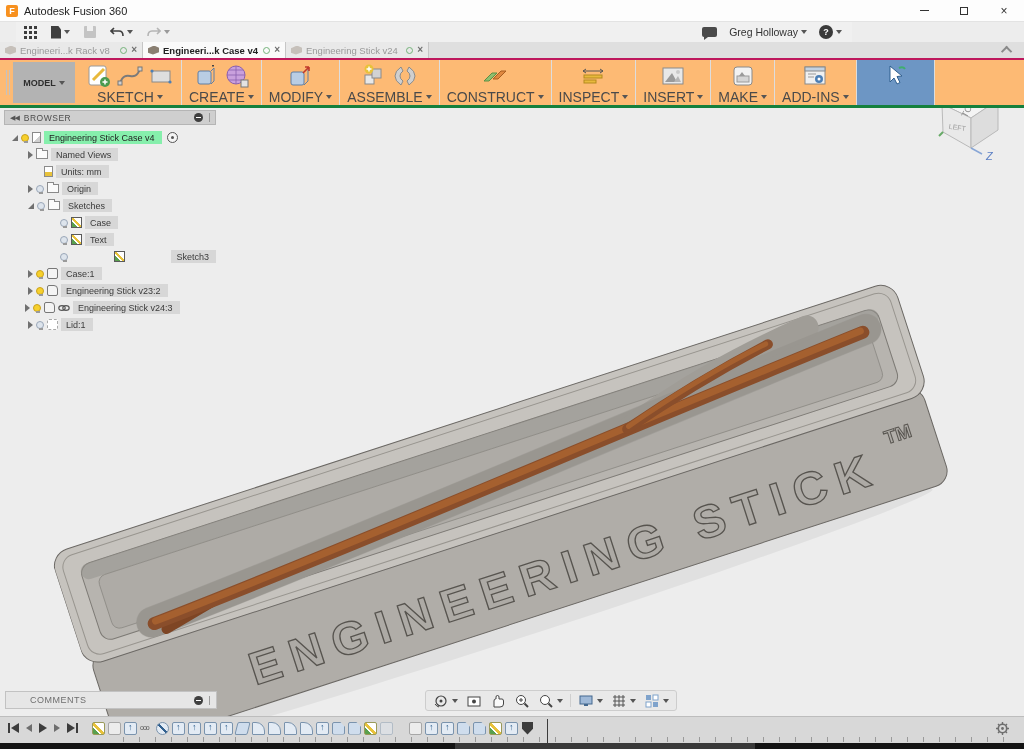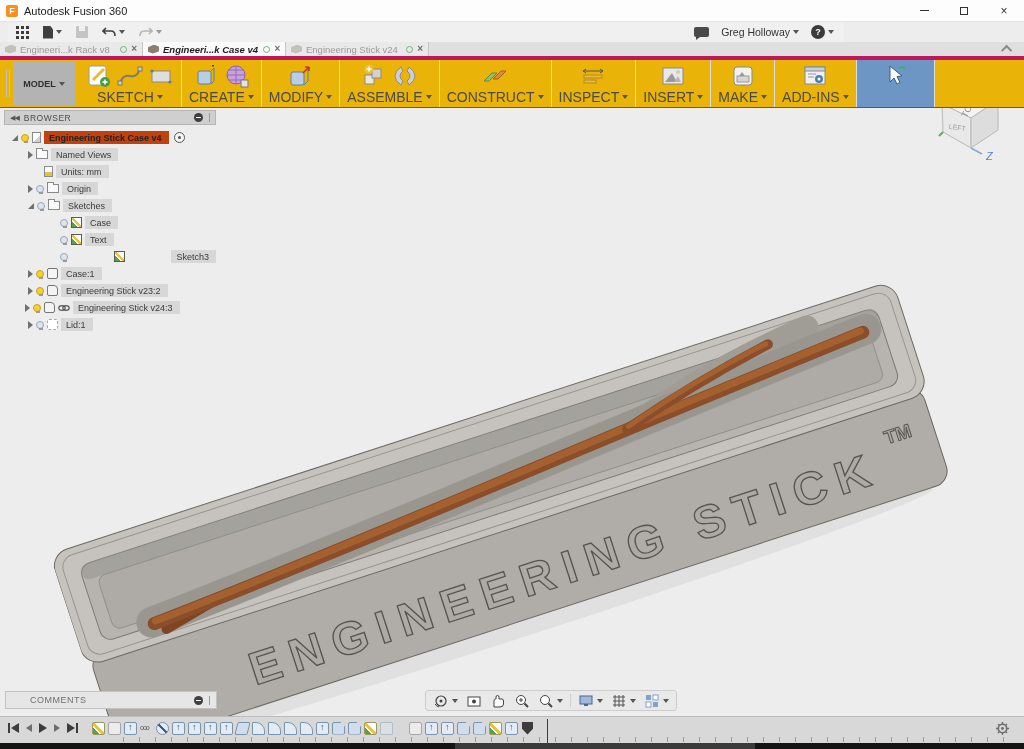--- a/index.html
+++ b/index.html
@@ -9,52 +9,52 @@
   
   .titlebar { position:absolute; top:0; left:0; width:1024px; height:22px; background:#fdfdfd; border-bottom:1px solid #e3e3e3; display:flex; align-items:center; }
   .fusion-logo { width:12px; height:12px; margin:0 6px 0 6px; background:#f7901e; color:#fff; font-size:9px; font-weight:bold; display:flex; align-items:center; justify-content:center; border-radius:2px; }
   .title-text { font-size:11px; color:#222; }
   .win-controls { margin-left:auto; display:flex; height:100%; }
   .win-btn { width:40px; height:100%; display:flex; align-items:center; justify-content:center; font-size:12px; color:#333; cursor:default; }
   .win-btn .bar { width:9px; height:1px; background:#333; }
   .win-btn .sq { width:8px; height:8px; border:1px solid #333; }
 
   
-  .quickbar { position:absolute; top:22px; left:8px; width:836px; height:20px; background:#f0f0f0; display:flex; align-items:center; }
+  .quickbar { position:absolute; top:22px; left:16px; width:836px; height:20px; background:#f0f0f0; display:flex; align-items:center; }
   .qb-left { display:flex; align-items:center; gap:14px; padding-left:8px; }
   .waffle { width:13px; height:13px; background:
       linear-gradient(#3c3c3c,#3c3c3c); background-size:100% 100%;
       -webkit-mask: repeating-linear-gradient(0deg,#000 0 3px,transparent 3px 5px),
                     repeating-linear-gradient(90deg,#000 0 3px,transparent 3px 5px);
       -webkit-mask-composite: source-in; mask-composite:intersect; background-color:#3c3c3c; }
   .file-ic { width:10px; height:13px; background:#3f3f3f; clip-path:polygon(0 0,70% 0,100% 30%,100% 100%,0 100%); }
   .save-ic { width:12px; height:12px; background:#c4c4c4; border-radius:1px; position:relative; }
   .save-ic:after { content:""; position:absolute; left:3px; top:0; width:6px; height:5px; background:#f0f0f0; }
   .dd { width:0; height:0; border-left:3px solid transparent; border-right:3px solid transparent; border-top:4px solid #555; display:inline-block; margin-left:3px; }
   .dd.lite { border-top-color:#9a9a9a; }
   .qb-right { margin-left:auto; display:flex; align-items:center; gap:12px; padding-right:10px; }
   .comment-ic { width:15px; height:10px; background:#4a4a4a; border-radius:2px; position:relative; }
   .comment-ic:after { content:""; position:absolute; left:2px; bottom:-3px; border-left:4px solid #4a4a4a; border-bottom:3px solid transparent; }
   .user-name { font-size:10.5px; color:#333; }
   .help-ic { width:14px; height:14px; border-radius:50%; background:#3a3a3a; color:#fff; font-size:9px; font-weight:bold; display:flex; align-items:center; justify-content:center; }
   .qbtn { display:flex; align-items:center; cursor:default; }
 
   
-  .tabrow { position:absolute; top:42px; left:0; width:1024px; height:18px; background:#dfdfdf; border-bottom:4px solid #be185d; display:flex; align-items:stretch; }
+  .tabrow { position:absolute; top:42px; left:0; width:1024px; height:18px; background:#dfdfdf; border-bottom:2px solid #be185d; display:flex; align-items:stretch; }
   .doc-tab { width:143px; display:flex; align-items:center; gap:4px; padding:0 5px; border-right:1px solid #c6c6c6; background:#e9e9e9; font-size:9.5px; color:#9a9a9a; cursor:default; }
-  .doc-tab.active { background:#fafafa; color:#222; font-weight:bold;font-style:italic; }
+  .doc-tab.active { background:#fafafa; color:#222; font-weight:bold; }
   .tab-cube { width:11px; height:9px; background:#b9b2aa; clip-path:polygon(0 30%,55% 0,100% 25%,100% 75%,45% 100%,0 80%); opacity:.75; flex:none; }
   .doc-tab.active .tab-cube { background:#8a7f72; opacity:1; }
   .tab-label { flex:1; overflow:hidden; white-space:nowrap; }
   .sync-circle { width:7px; height:7px; border:1px solid #74b37a; border-radius:50%; flex:none; }
   .tab-close { font-size:10px; color:#6e6e6e; font-weight:bold; line-height:1; flex:none; }
   .collapse-chevron { margin-left:auto; margin-right:12px; align-self:center; width:8px; height:8px; border-left:2px solid #8a8a8a; border-top:2px solid #8a8a8a; transform:rotate(45deg) translateY(2px); }
 
   
-  .ribbon { position:absolute; top:60px; left:0; width:1024px; height:48px; background:#eab308; border-bottom:1px solid #15803d; display:flex; align-items:stretch; }
+  .ribbon { position:absolute; top:60px; left:0; width:1024px; height:48px; background:#fdba74; border-bottom:3px solid #15803d; display:flex; align-items:stretch; }
   .ribbon-grip { width:4px; margin:10px 3px 10px 6px; border-left:1px solid #c2c2c2; border-right:1px solid #c2c2c2; }
   .model-btn { width:62px; margin:2px 4px 2px 0; background:#b3b3b3; color:#2e2e2e; font-size:9px; font-weight:bold; display:flex; align-items:center; justify-content:center; cursor:default; }
   .rgroup { display:flex; flex-direction:column; align-items:center; justify-content:space-between; padding:3px 7px 2px; border-right:1px solid #ddd; cursor:default; }
   .rgroup.hl { background:#6d96c4; }
   .ricons { display:flex; align-items:center; gap:5px; height:30px; }
   .rlabel { font-size:14px; color:#4a4a4a; display:flex; align-items:center; }
   .rgroup.hl .rlabel { color:#fff;margin-top:40px; }
   .rgroup.hl .rlabel .dd { border-top-color:#fff; }
   .ricon { display:block; }
 
@@ -70,21 +70,21 @@
   
   .browser { position:absolute; left:4px; top:2px; width:212px; }
   .browser-header { height:15px; background:#cfcfcf; border:1px solid #b5b5b5; display:flex; align-items:center; font-size:8.5px; color:#4d4d4d; padding:0 5px; letter-spacing:.5px; }
   .bh-arrows { font-size:7px; color:#555; margin-right:5px; letter-spacing:-1px; }
   .minus-circle { width:9px; height:9px; background:#3f3f3f; border-radius:50%; position:relative; flex:none; }
   .minus-circle:after { content:""; position:absolute; left:2px; top:4px; width:5px; height:1px; background:#fff; }
   .bh-grip { width:3px; height:9px; border-right:1px solid #9a9a9a; margin-left:4px; }
   .btree { margin-top:4px; }
   .brow { display:flex; align-items:center; height:17px; gap:3px; cursor:default; }
   .chip { background:#d7d7d7; padding:1.5px 7px 1.5px 5px; font-size:9px; color:#3a3a3a; white-space:nowrap; }
-  .brow.root .chip { background:#c2410c; font-weight:bold; color:#222; }
+  .brow.root .chip { background:#86efac; font-weight:normal; color:#222; }
   .tri-c { width:0; height:0; border-top:4px solid transparent; border-bottom:4px solid transparent; border-left:5px solid #707070; flex:none; }
   .tri-e { width:0; height:0; border-left:6px solid transparent; border-bottom:6px solid #707070; transform:rotate(0deg); flex:none; }
   .bulb { width:8px; height:8px; border-radius:50%; flex:none; position:relative; }
   .bulb:after { content:""; position:absolute; left:2px; bottom:-2px; width:4px; height:2px; background:#9a9a9a; }
   .bulb.on { background:#f7d02c; border:1px solid #c9a21d; }
   .bulb.off { background:#dde4ec; border:1px solid #9aa7b8; }
   .ic-folder { width:12px; height:9px; background:#fbfbfb; border:1px solid #8a8a8a; position:relative; flex:none; }
   .ic-folder:before { content:""; position:absolute; left:-1px; top:-3px; width:5px; height:2px; background:#fbfbfb; border:1px solid #8a8a8a; border-bottom:none; }
   .ic-doc { width:9px; height:11px; background:#fff; border:1px solid #8a8a8a; flex:none; }
   .ic-doc.units { background:linear-gradient(#fff 55%, #e8c23a 55%); }

